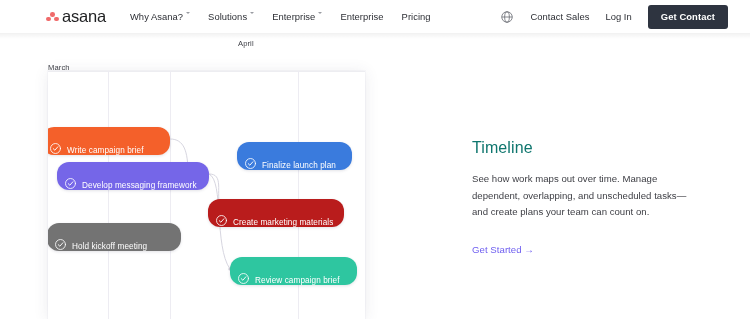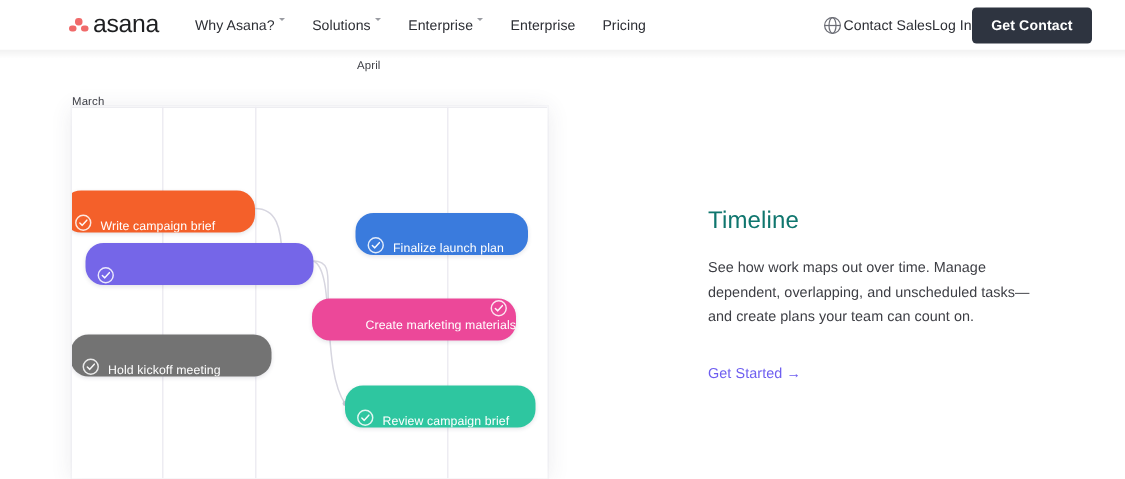--- a/index.html
+++ b/index.html
@@ -94,20 +94,21 @@
     border-right: 2.6px solid transparent;
     border-top: 2.8px solid #9a9ca2;
     position: relative;
     top: 1px;
   }
 
   .header-right {
     margin-left: auto;
     display: flex;
     align-items: center;
+    gap: 16px;
   }
   .globe-icon { display: block; }
   .header-link {
     font-size: 9.4px;
     color: #2c2e34;
     white-space: nowrap;
     cursor: pointer;
     letter-spacing: 0.05px;
   }
   .cta-button {
@@ -315,36 +316,37 @@
               <circle cx="12" cy="12" r="9.2" stroke-opacity="0.85"></circle>
               <polyline points="7.8,12.3 10.8,15.2 16.4,8.8" stroke-opacity="0.95"></polyline>
             </svg>
             <span class="label">Write campaign brief</span>
           </div>
           <div class="task" style="left: 9px; top: 91px; width: 152px; background: rgb(117, 102, 232);">
             <svg class="check" viewBox="0 0 24 24" fill="none" stroke="#ffffff" stroke-width="1.8" stroke-linecap="round" stroke-linejoin="round">
               <circle cx="12" cy="12" r="9.2" stroke-opacity="0.85"></circle>
               <polyline points="7.8,12.3 10.8,15.2 16.4,8.8" stroke-opacity="0.95"></polyline>
             </svg>
+            <span class="label">Develop messaging framework</span>
           </div>
           <div class="task" style="left: -1px; top: 152px; width: 134px; background: #737373;">
             <svg class="check" viewBox="0 0 24 24" fill="none" stroke="#ffffff" stroke-width="1.8" stroke-linecap="round" stroke-linejoin="round">
               <circle cx="12" cy="12" r="9.2" stroke-opacity="0.85"></circle>
               <polyline points="7.8,12.3 10.8,15.2 16.4,8.8" stroke-opacity="0.95"></polyline>
             </svg>
             <span class="label">Hold kickoff meeting</span>
           </div>
           <div class="task" style="left: 189px; top: 71px; width: 115px; background: rgb(58, 123, 221);">
             <svg class="check" viewBox="0 0 24 24" fill="none" stroke="#ffffff" stroke-width="1.8" stroke-linecap="round" stroke-linejoin="round">
               <circle cx="12" cy="12" r="9.2" stroke-opacity="0.85"></circle>
               <polyline points="7.8,12.3 10.8,15.2 16.4,8.8" stroke-opacity="0.95"></polyline>
             </svg>
             <span class="label">Finalize launch plan</span>
           </div>
-          <div class="task" style="left: 160px; top: 128px; width: 136px; background: #ec4899; flex-direction: column;">
+          <div class="task" style="left: 160px; top: 128px; width: 136px; background: #b91c1c;">
             <svg class="check" viewBox="0 0 24 24" fill="none" stroke="#ffffff" stroke-width="1.8" stroke-linecap="round" stroke-linejoin="round">
               <circle cx="12" cy="12" r="9.2" stroke-opacity="0.85"></circle>
               <polyline points="7.8,12.3 10.8,15.2 16.4,8.8" stroke-opacity="0.95"></polyline>
             </svg>
             <span class="label">Create marketing materials</span>
           </div>
           <div class="task" style="left: 182px; top: 186px; width: 127px; background: rgb(46, 198, 160);">
             <svg class="check" viewBox="0 0 24 24" fill="none" stroke="#ffffff" stroke-width="1.8" stroke-linecap="round" stroke-linejoin="round">
               <circle cx="12" cy="12" r="9.2" stroke-opacity="0.85"></circle>
               <polyline points="7.8,12.3 10.8,15.2 16.4,8.8" stroke-opacity="0.95"></polyline>

